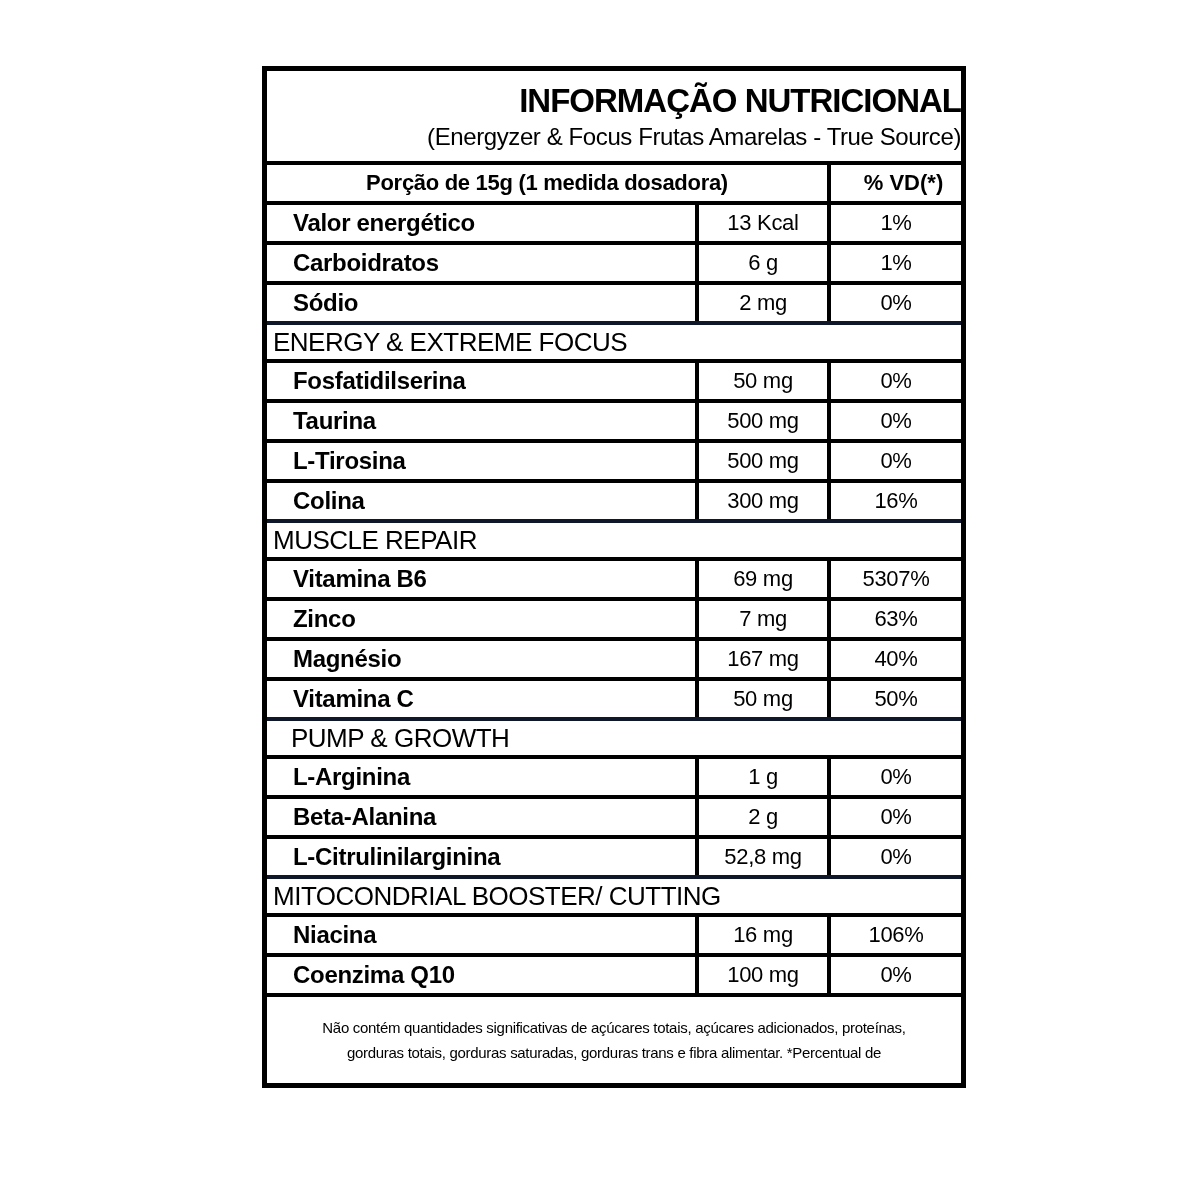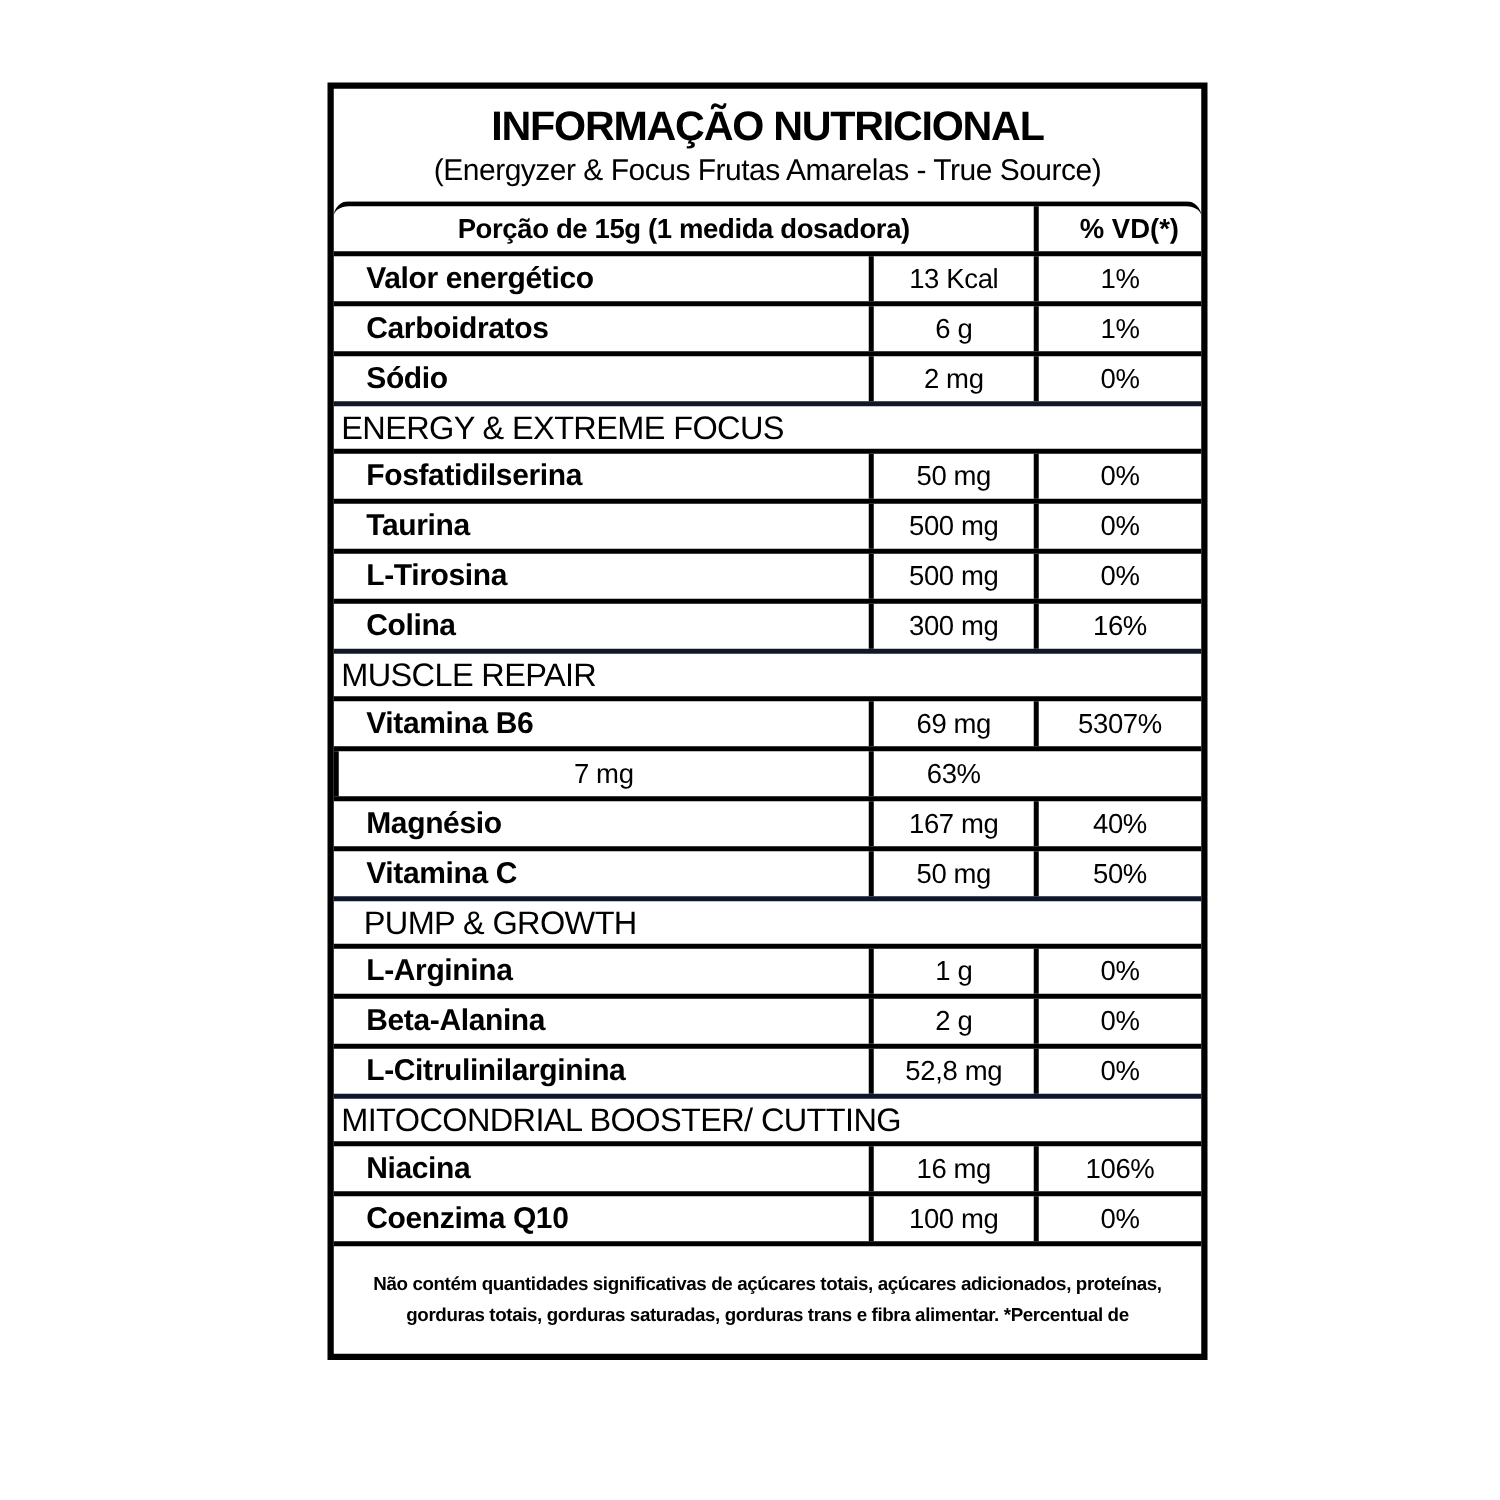--- a/index.html
+++ b/index.html
@@ -25,21 +25,21 @@
     border: 5px solid #000000;
     background: #ffffff;
   }
   .label *, .label { box-sizing: border-box; }
 
   
   .title-block {
     height: 90px;
     display: flex;
     flex-direction: column;
-    align-items: center;
+    align-items: flex-end;
     justify-content: center;
     gap: 3px;
   }
   .title {
     font-size: 33px;
     font-weight: bold;
     letter-spacing: -1px;
     white-space: nowrap;
   }
   .subtitle {
@@ -47,21 +47,20 @@
     letter-spacing: -0.4px;
     white-space: nowrap;
   }
 
   
   .serving-row {
     display: grid;
     grid-template-columns: 1fr 134px;
     height: 40px;
     border-top: 4px solid #000000;
-    border-radius: 12px;
   }
   .serving-cell {
     display: flex;
     align-items: center;
     justify-content: center;
     font-weight: bold;
     font-size: 22px;
     letter-spacing: -0.3px;
   }
   .vd-head-cell {
@@ -116,21 +115,21 @@
 
   
   .footnote {
     border-top: 4px solid #000000;
     height: 90px;
     display: flex;
     flex-direction: column;
     align-items: center;
     justify-content: center;
     text-align: center;
-    font-weight: bold;
+    font-weight: normal;
     font-size: 15px;
     letter-spacing: -0.3px;
     line-height: 25px;
   }
   .footnote div { white-space: nowrap; }
 </style>
 </head>
 <body>
 
 <div class="page">
@@ -183,20 +182,21 @@
           <div class="cell-amount">300 mg</div>
           <div class="cell-vd">16%</div>
         </div>
         <div class="section-row">MUSCLE REPAIR</div>
         <div class="data-row">
           <div class="cell-name">Vitamina B6</div>
           <div class="cell-amount">69 mg</div>
           <div class="cell-vd">5307%</div>
         </div>
         <div class="data-row">
+          <div class="cell-name">Zinco</div>
           <div class="cell-amount">7 mg</div>
           <div class="cell-vd">63%</div>
         </div>
         <div class="data-row">
           <div class="cell-name">Magnésio</div>
           <div class="cell-amount">167 mg</div>
           <div class="cell-vd">40%</div>
         </div>
         <div class="data-row">
           <div class="cell-name">Vitamina C</div>

